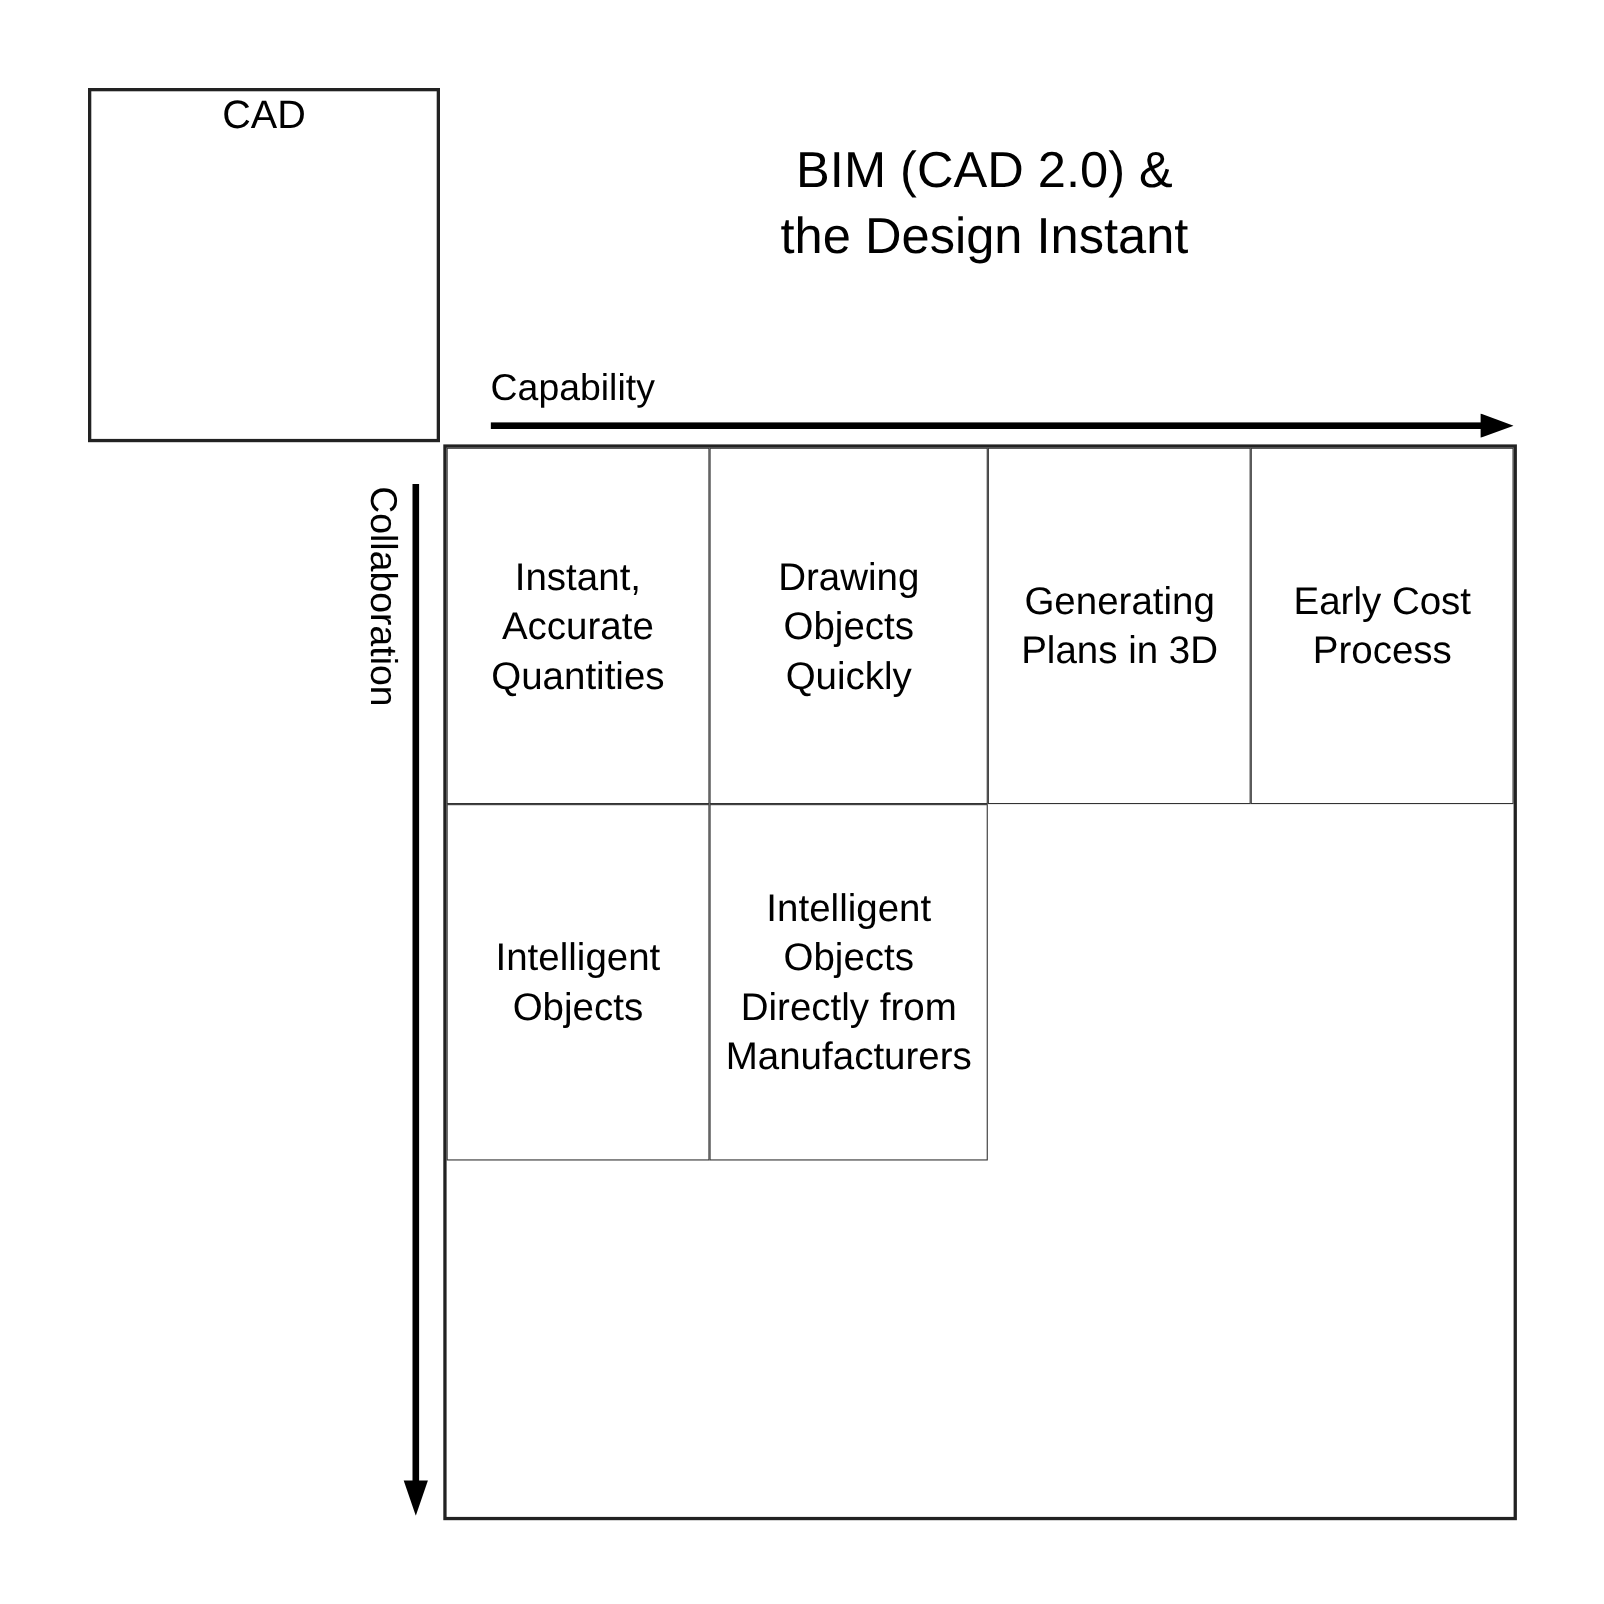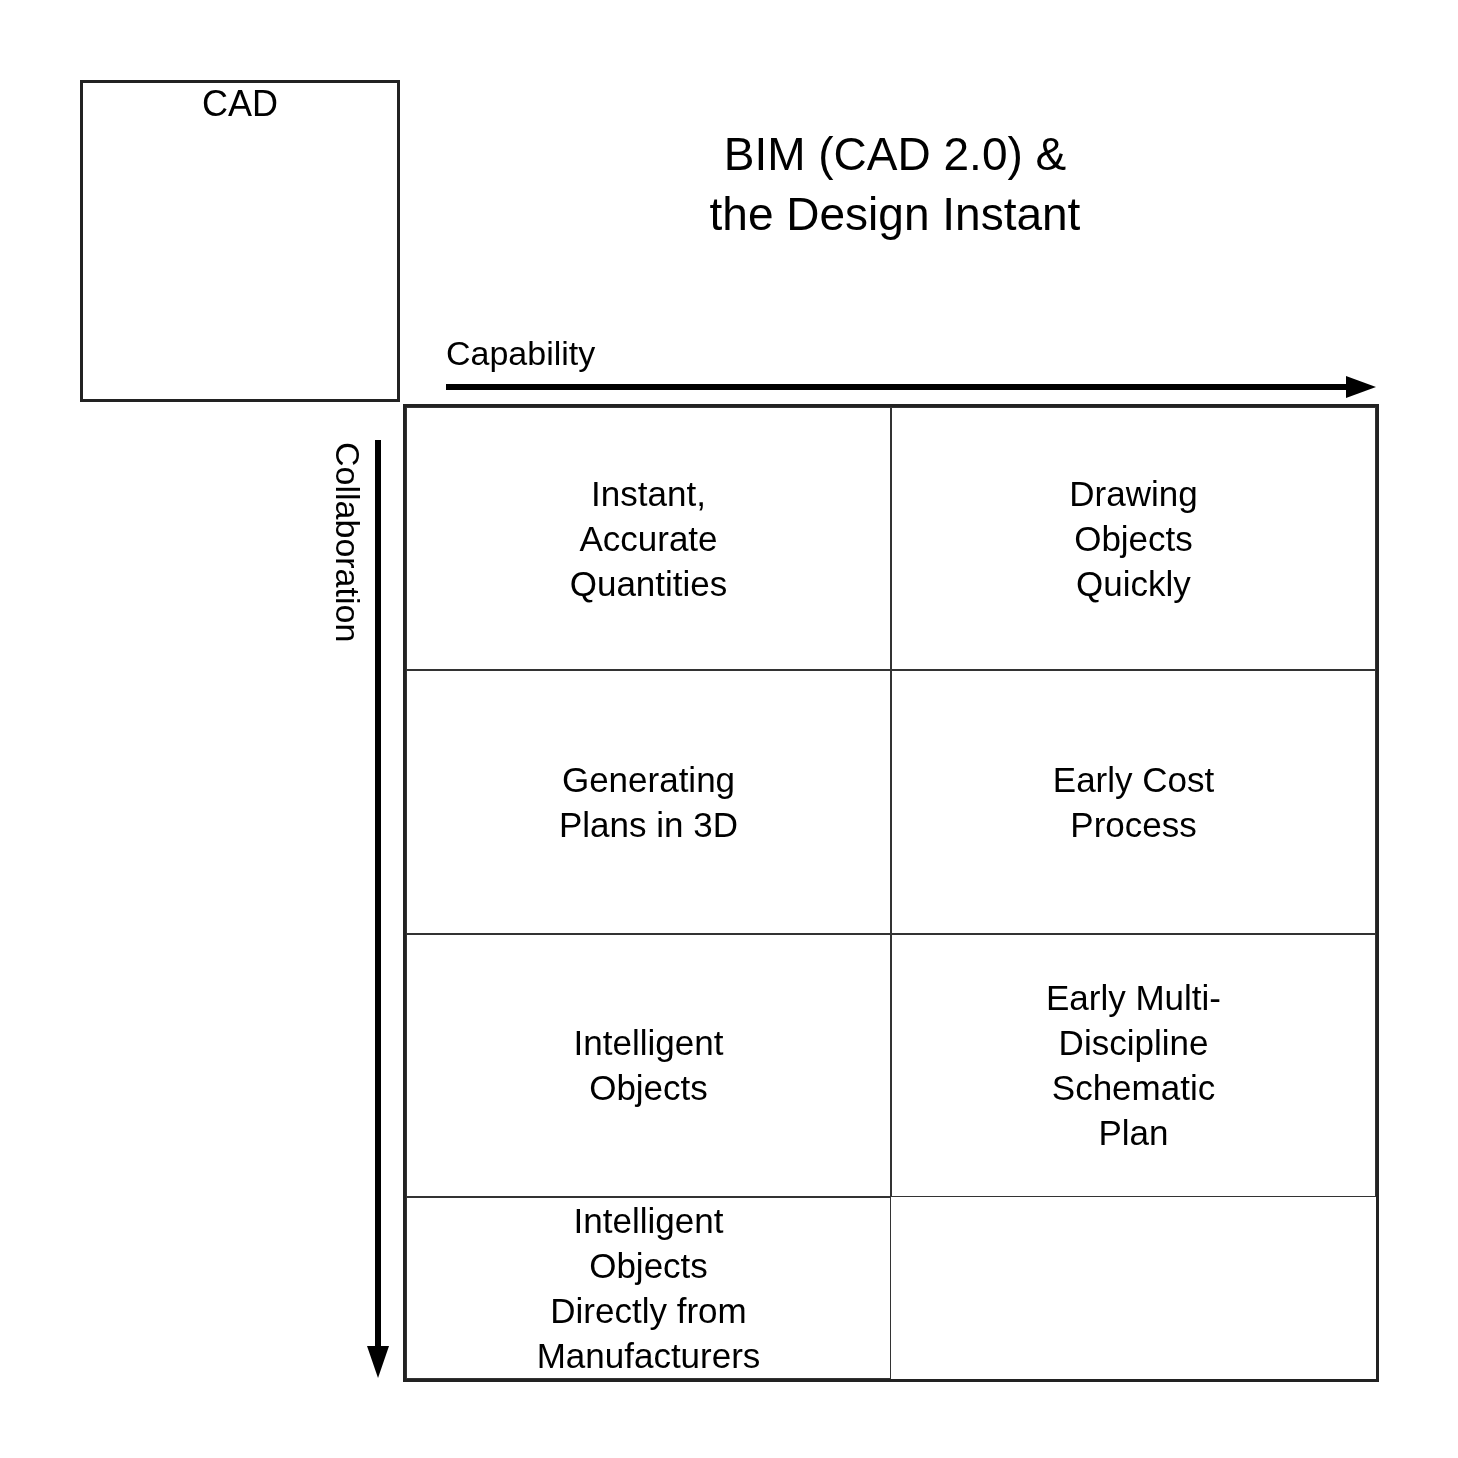--- a/index.html
+++ b/index.html
@@ -10,21 +10,21 @@
              display:flex; justify-content:center; }
   .cad-label { font-size:36px; }
   .title { position:absolute; left:600px; top:124px; width:590px; text-align:center;
            font-size:46px; line-height:60px; }
   .cap-label { position:absolute; left:446px; top:334px; font-size:34px; }
   .cap-arrow { position:absolute; left:446px; top:376px; width:930px; height:22px; }
   .col-label { position:absolute; left:328px; top:442px; font-size:34px;
                writing-mode:vertical-rl; }
   .col-arrow { position:absolute; left:366px; top:440px; width:24px; height:938px; }
   .grid { position:absolute; left:403px; top:404px; width:976px; height:978px;
-          display:grid; grid-template-columns:repeat(2, 1fr); grid-template-rows:repeat(3, 1fr);
+          display:grid; grid-template-columns:repeat(4, 1fr); grid-template-rows:repeat(3, 1fr);
           border:3px solid #222; box-sizing:border-box; }
   .cell { border:1.5px solid #333; display:flex; align-items:center; justify-content:center;
           text-align:center; font-size:35px; line-height:45px; padding:0 14px; box-sizing:border-box; }
   .cell span { white-space:pre-line; }
 </style>
 </head>
 <body>
 
 <div class="cad-box">
   <span class="cad-label">CAD</span>
@@ -64,24 +64,18 @@
     </div>
   <div class="cell">
       <span>Early Cost
 Process</span>
     </div>
   <div class="cell">
       <span>Intelligent
 Objects</span>
     </div>
   <div class="cell">
-      <span>Early Multi-
-Discipline
-Schematic
-Plan</span>
-    </div>
-  <div class="cell">
       <span>Intelligent
 Objects
 Directly from
 Manufacturers</span>
     </div>
 </div>
 
 </body></html>

